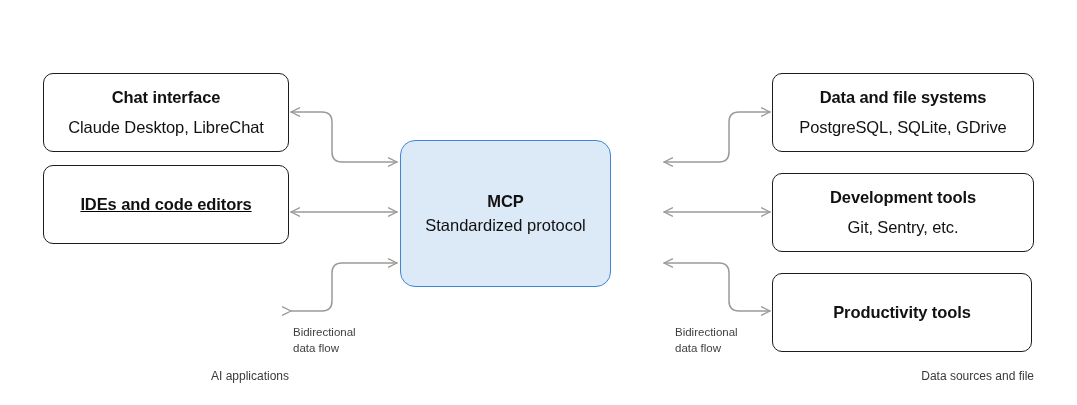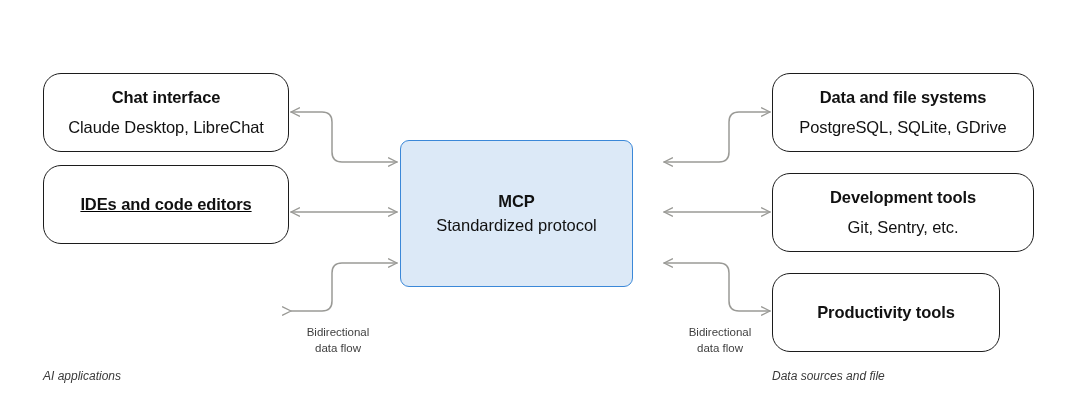--- a/index.html
+++ b/index.html
@@ -22,21 +22,21 @@
     position: absolute;
     left: 0;
     top: 0;
     width: 1077px;
     height: 405px;
   }
   .node {
     position: absolute;
     box-sizing: border-box;
     border: 1.6px solid #1c1c1c;
-    border-radius: 18px;
+    border-radius: 10px;
     background: #ffffff;
     display: flex;
     flex-direction: column;
     align-items: center;
     justify-content: center;
     text-align: center;
     z-index: 2;
   }
   .node .title {
     font-size: 16.5px;
@@ -51,24 +51,24 @@
     color: #111111;
     line-height: 1.3;
     letter-spacing: -0.1px;
     margin-top: 9px;
   }
   .hub {
     position: absolute;
     box-sizing: border-box;
     left: 400px;
     top: 140px;
-    width: 233px;
+    width: 211px;
     height: 147px;
     border: 1.8px solid #3b88d8;
-    border-radius: 9px;
+    border-radius: 15px;
     background: #dce9f7;
     display: flex;
     flex-direction: column;
     align-items: center;
     justify-content: center;
     text-align: center;
     z-index: 2;
   }
   .hub .title {
     font-size: 16.5px;
@@ -80,30 +80,28 @@
     font-size: 16.5px;
     color: #111111;
     line-height: 1.3;
     margin-top: 2px;
   }
   .flow-label {
     position: absolute;
     font-size: 11.5px;
     color: #3f3f3f;
     line-height: 1.35;
-    text-align: center;
     z-index: 3;
   }
   .column-caption {
     position: absolute;
     font-size: 12px;
     color: #3a3a3a;
-    text-align: left;
+    text-align: right;
     z-index: 3;
-    font-style: italic;
   }
 </style>
 </head>
 <body>
 
 <div id="canvas">
 
   <svg id="wires" viewBox="0 0 1077 405" xmlns="http://www.w3.org/2000/svg">
     <defs>
       <marker id="arrow-right" viewBox="0 0 10 10" refX="9" refY="5" markerWidth="7" markerHeight="7" orient="auto-start-reverse">
@@ -148,21 +146,21 @@
   <div class="node" style="left:772px; top:73px; width:262px; height:79px;">
     <div class="title">Data and file systems</div>
     <div class="subtitle">PostgreSQL, SQLite, GDrive</div>
   </div>
 
   <div class="node" style="left:772px; top:173px; width:262px; height:79px;">
     <div class="title">Development tools</div>
     <div class="subtitle">Git, Sentry, etc.</div>
   </div>
 
-  <div class="node" style="left:772px; top:273px; width:228px; height:79px;">
+  <div class="node" style="left:772px; top:273px; width:260px; height:79px;">
     <div class="title">Productivity tools</div>
   </div>
 
   <div class="flow-label" style="left:293px; top:325px; width:90px;">
     <div>Bidirectional</div>
     <div>data flow</div>
   </div>
 
   <div class="flow-label" style="left:675px; top:325px; width:90px;">
     <div>Bidirectional</div>

